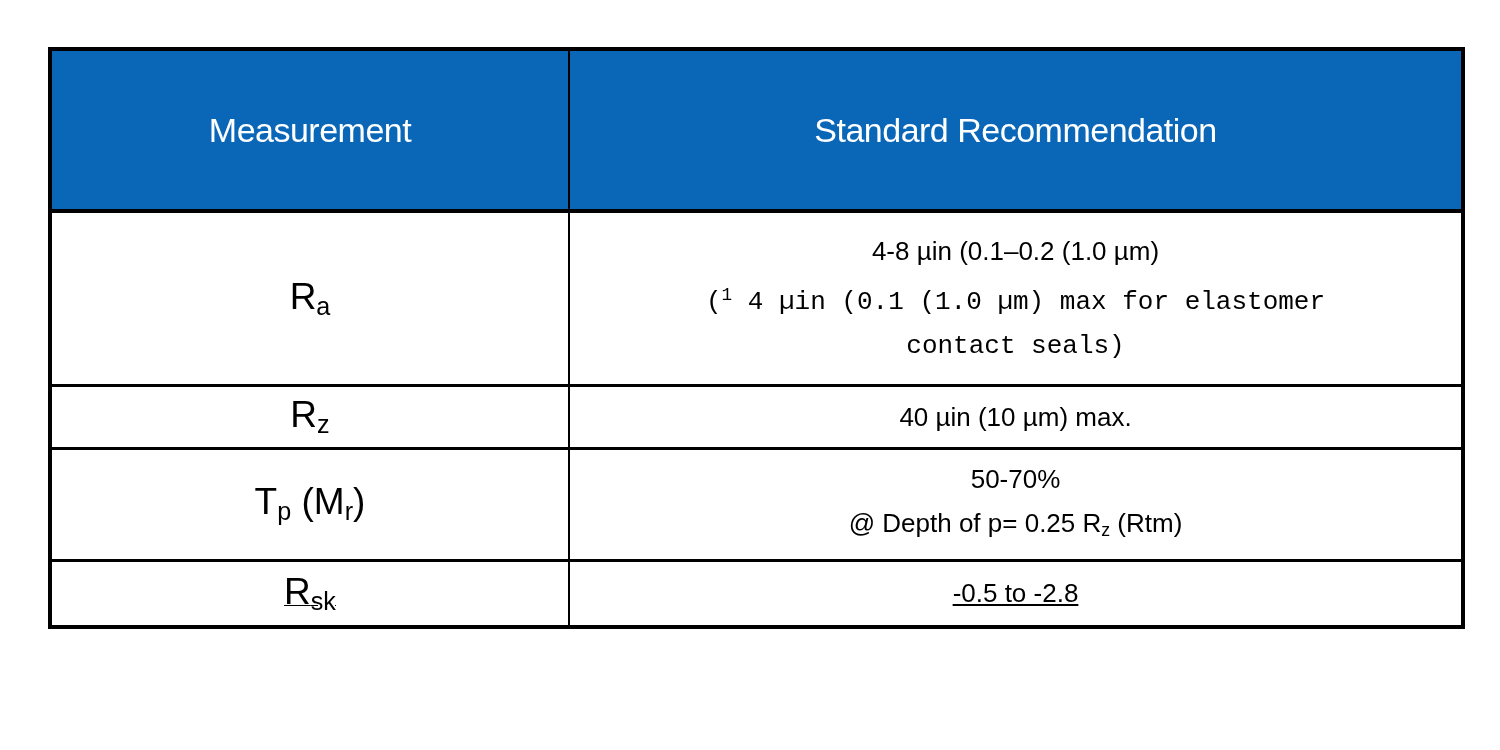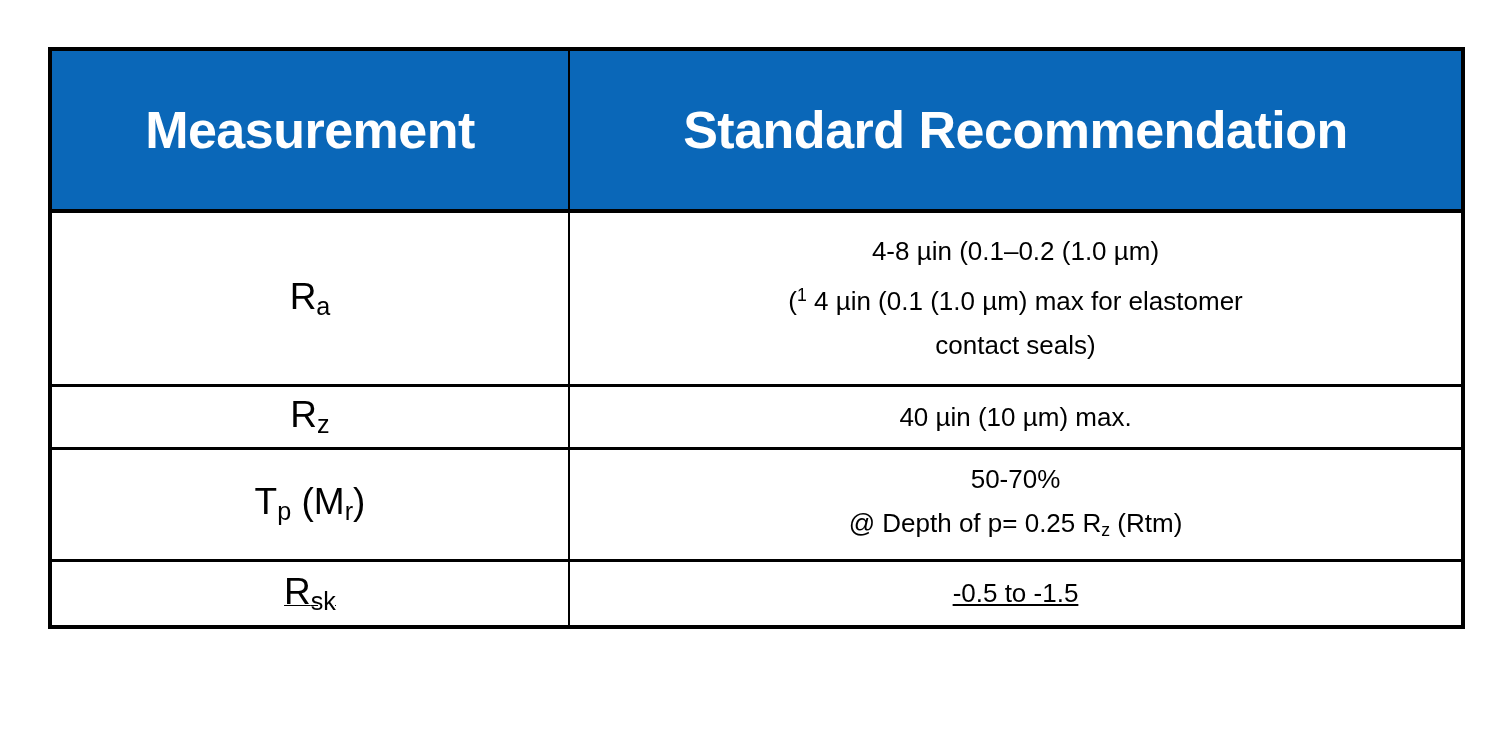--- a/index.html
+++ b/index.html
@@ -27,33 +27,33 @@
     border-right:2px solid var(--border-color);
     border-top:3px solid var(--border-color);
     border-bottom:3px solid var(--border-color);
     text-align:center;vertical-align:middle;
     padding:4px 10px;
   }
   thead tr{height:162px;}
   thead th{
     background:var(--header-bg);
     color:var(--header-text);
-    font-size:52px;font-weight:700;letter-spacing:-0.5px;
+    font-size:34px;font-weight:400;letter-spacing:-0.5px;
     border-bottom:4px solid var(--border-color);
   }
   tbody tr.r0{height:174px;}
   tbody tr.r1{height:62px;}
   tbody tr.r2{height:63px;}
   tbody tr.r3{height:112px;}
   tbody tr.r4{height:67px;text-decoration:underline;}
 
   .measure-label{font-size:37px;line-height:1.1;white-space:nowrap;}
   .cell-rec{font-size:26px;}
   .line{line-height:44px;white-space:nowrap;}
-  .para + .para{}
+  .para + .para{font-family:Liberation Mono, monospace;}
   .para .line + .line{margin-top:0;}
   .sub{font-size:68%;vertical-align:-0.22em;}
   .sup{font-size:68%;vertical-align:0.5em;}
 </style>
 </head>
 <body>
 
 <div class="canvas">
   <table class="spec-table">
     <colgroup>
@@ -105,19 +105,19 @@
               <div class="line"><span>@ Depth of p= 0.25 R</span><span class="sub">z</span><span> (Rtm)</span></div>
             </div>
           </td>
   </tr>
         <tr class="r4">
     <td class="cell-measure">
       <span class="measure-label"><span>R</span><span class="sub">sk</span></span>
     </td>
     <td class="cell-rec">
             <div class="para">
-              <div class="line"><span>-0.5 to -1.5</span></div>
+              <div class="line"><span>-0.5 to -2.8</span></div>
             </div>
           </td>
   </tr>
       </tbody>
   </table>
 </div>
 
 </body></html>

